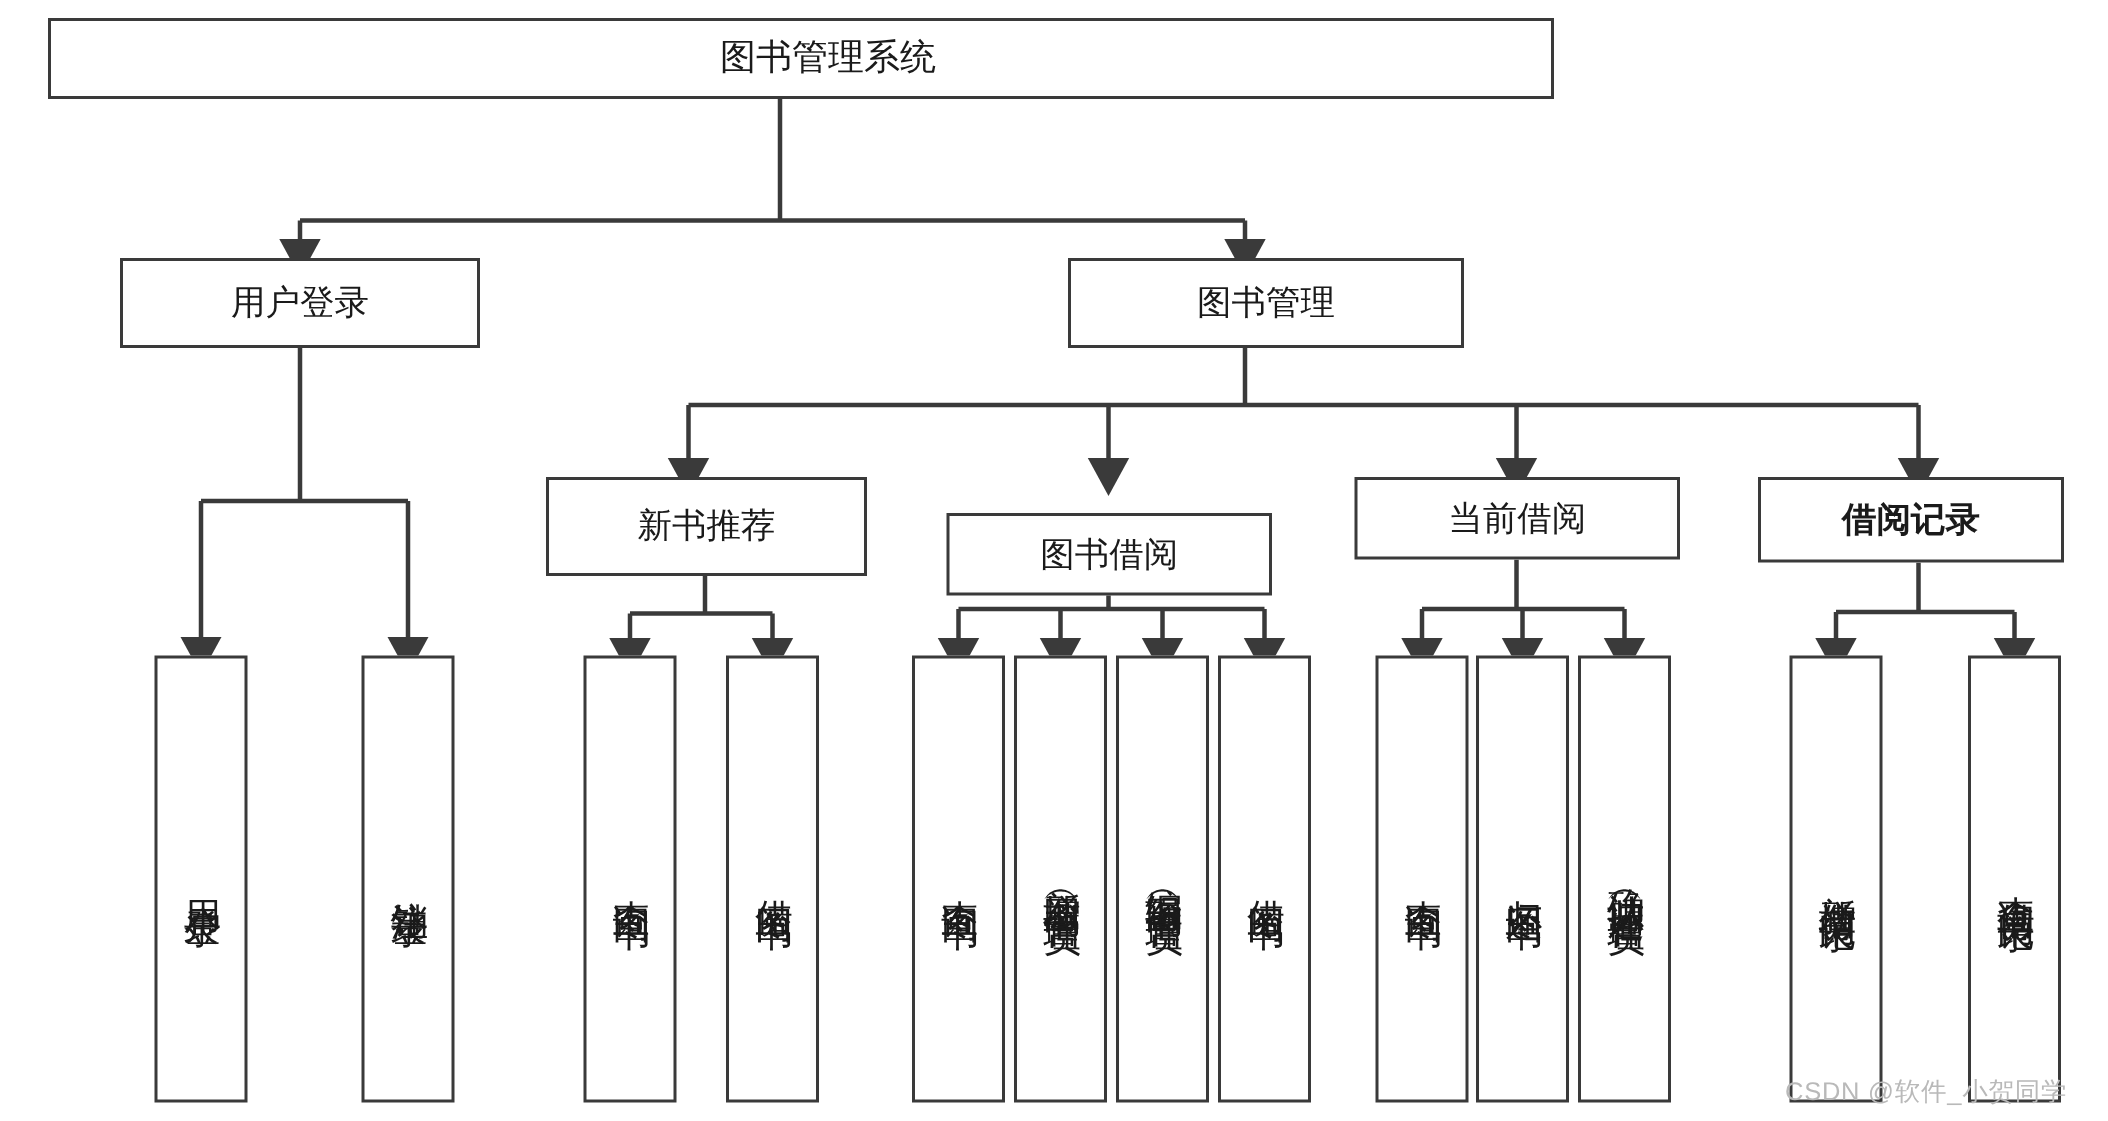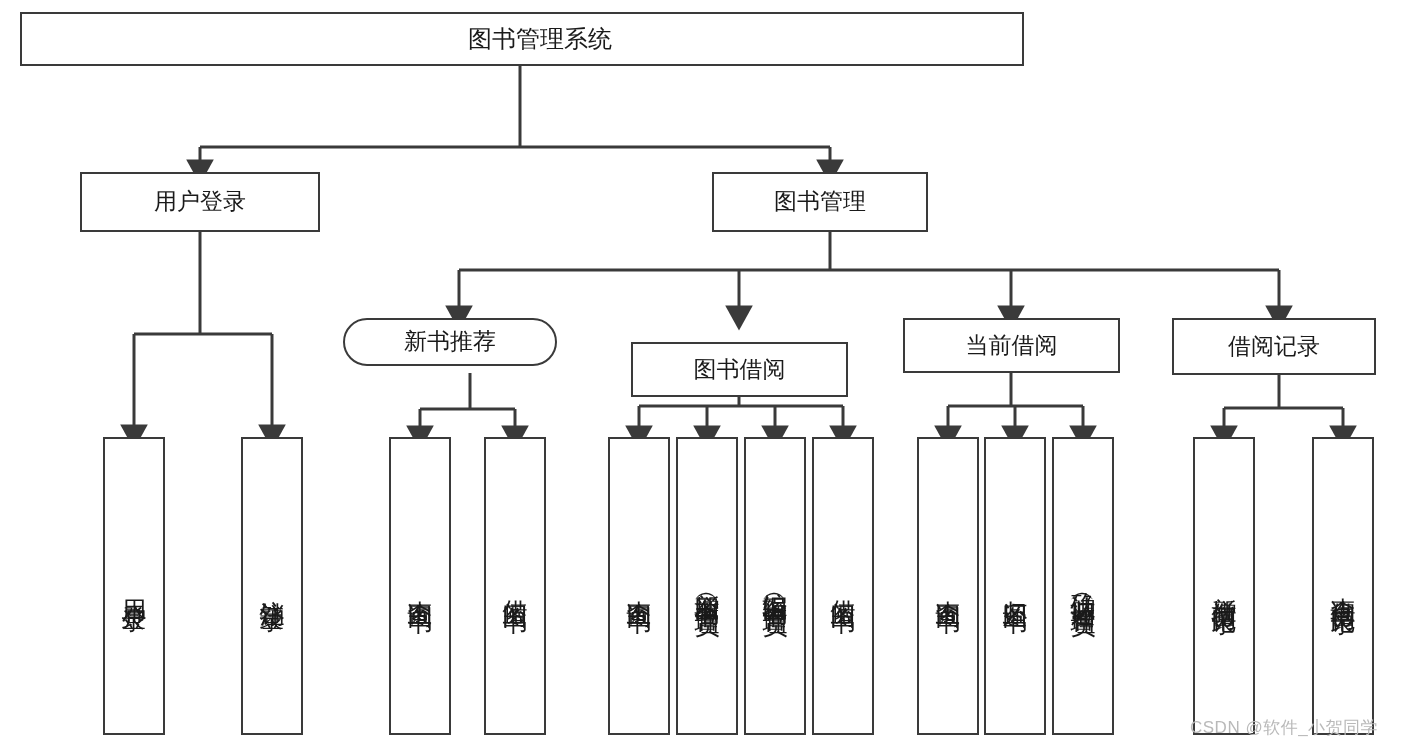--- a/index.html
+++ b/index.html
@@ -115,45 +115,45 @@
       <path d="M1015,406 L1015,429" marker-end="url(#arrow)"></path>
       <path d="M1083,406 L1083,429" marker-end="url(#arrow)"></path>
 
       <path d="M1279,375 L1279,408"></path>
       <path d="M1224,408 L1343,408"></path>
       <path d="M1224,408 L1224,429" marker-end="url(#arrow)"></path>
       <path d="M1343,408 L1343,429" marker-end="url(#arrow)"></path>
     </g>
   </svg>
 
-  <div class="node root" style="left:20px; top:12px; width:1004px; height:54px;padding-left:36px;">
+  <div class="node root" style="left:32px; top:12px; width:1004px; height:54px;padding-left:36px;">
     <span class="node-label">图书管理系统</span>
   </div>
 
   <div class="node h-node" style="left:80px; top:172px; width:240px; height:60px;">
     <span class="node-label">用户登录</span>
   </div>
 
-  <div class="node h-node" style="left:712px; top:172px; width:216px; height:60px;">
+  <div class="node h-node" style="left:712px; top:172px; width:264px; height:60px;">
     <span class="node-label">图书管理</span>
   </div>
 
-  <div class="node h-node" style="left:343px; top:318px; width:214px; height:48px;border-radius:24px;">
+  <div class="node h-node" style="left:364px; top:318px; width:214px; height:66px;">
     <span class="node-label">新书推荐</span>
   </div>
 
   <div class="node h-node" style="left:631px; top:318px; width:217px; height:55px;margin-top:24px;">
     <span class="node-label">图书借阅</span>
   </div>
 
   <div class="node h-node" style="left:903px; top:318px; width:217px; height:55px;justify-content:center;">
     <span class="node-label">当前借阅</span>
   </div>
 
-  <div class="node h-node" style="left:1172px; top:318px; width:204px; height:57px;">
+  <div class="node h-node" style="left:1172px; top:318px; width:204px; height:57px;font-weight:bold;">
     <span class="node-label">借阅记录</span>
   </div>
 
   <div class="node v-node" style="left:103px; top:437px; width:62px; height:298px;">
     <span class="node-label">用户登录</span>
   </div>
 
   <div class="node v-node" style="left:241px; top:437px; width:62px; height:298px;">
     <span class="node-label">注销登录</span>
   </div>

